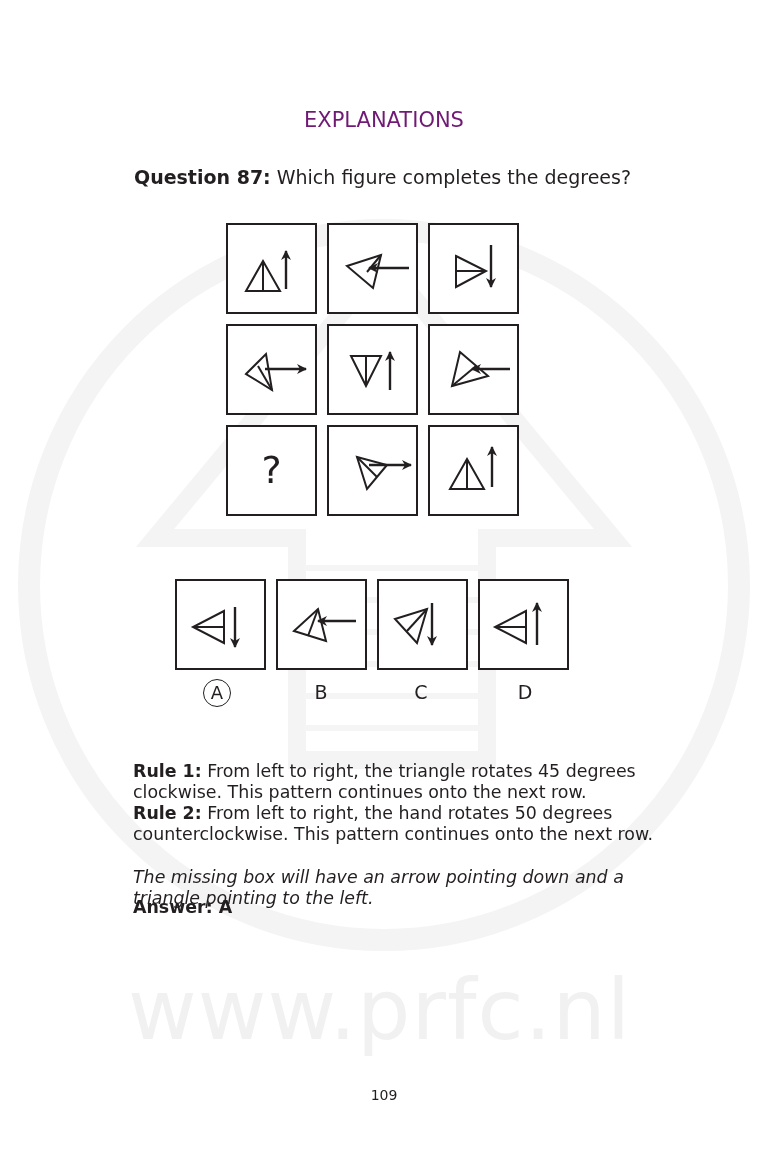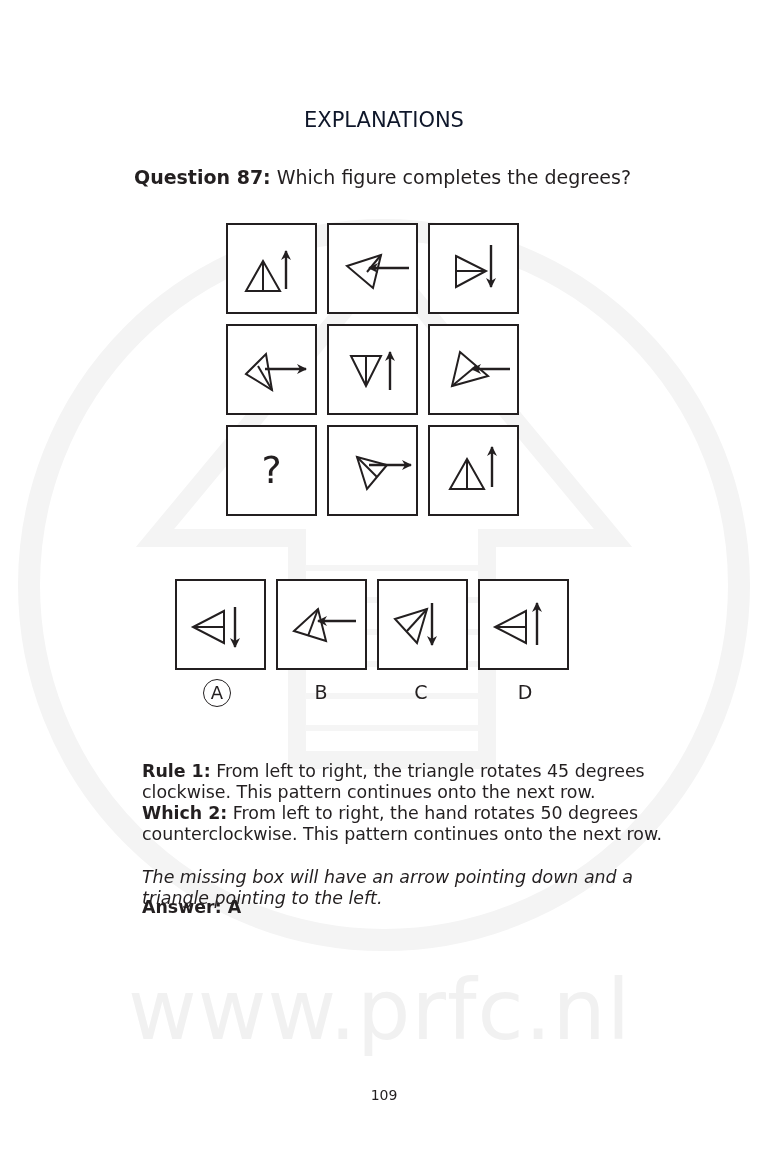--- a/index.html
+++ b/index.html
@@ -1,30 +1,30 @@
 <!DOCTYPE html>
 <html><head>
 <meta charset="utf-8">
 <style>
   html, body { margin:0; padding:0; }
   body { width:768px; height:1152px; background:#ffffff; position:relative; overflow:hidden;
          font-family:"DejaVu Sans", sans-serif; color:#231f20; }
   .watermark-svg { position:absolute; left:0; top:0; width:768px; height:1152px; }
   .wm-text { position:absolute; left:128px; top:968px; font-size:84px; color:#f1f1f1; letter-spacing:1px;
              font-family:"DejaVu Sans", sans-serif; line-height:1; }
-  .title { position:absolute; left:0; width:768px; top:108px; text-align:center; font-size:21px; color:#0f172a; }
+  .title { position:absolute; left:0; width:768px; top:108px; text-align:center; font-size:21px; color:#701a75; }
   .question { position:absolute; left:134px; top:166px; font-size:19px; }
   .question b { font-weight:bold; }
   .box { position:absolute; width:87px; height:87px; border:2px solid #231f20; background:#fff; box-sizing:content-box; }
   .box svg { width:87px; height:87px; display:block; }
   .qmark { position:absolute; left:0; top:0; width:87px; height:87px; line-height:87px; text-align:center; font-size:38px; }
   .opt-label { position:absolute; width:40px; text-align:center; font-size:19px; top:681px; }
   .circled { position:absolute; left:203px; top:679px; width:26px; height:26px; border:1.6px solid #231f20; border-radius:50%;
              text-align:center; line-height:26px; font-size:18px; box-sizing:content-box; }
-  .para { position:absolute; left:133px; font-size:17.4px; line-height:21px; width:580px;margin-left:9px; }
+  .para { position:absolute; left:133px; font-size:17.4px; line-height:21px; width:580px; }
   .para b { font-weight:bold; }
   .pagenum { position:absolute; left:0; width:768px; top:1087px; text-align:center; font-size:14px; }
 </style>
 </head>
 <body>
 
 <svg class="watermark-svg" viewBox="0 0 768 1152">
   <circle cx="384" cy="585" r="355" fill="none" stroke="#f4f4f4" stroke-width="22"></circle>
   <path d="M155 538 L384 262 L613 538 L487 538 L487 760 L297 760 L297 538 Z" fill="none" stroke="#f4f4f4" stroke-width="18"></path>
   <g stroke="#f5f5f5" stroke-width="6">
@@ -169,20 +169,20 @@
 
 <div class="circled">A</div>
 <div class="opt-label" style="left:301px;">B</div>
 <div class="opt-label" style="left:401px;">C</div>
 <div class="opt-label" style="left:505px;">D</div>
 
 <div class="para" style="top:761px;">
   <b>Rule 1:</b><span> From left to right, the triangle rotates 45 degrees clockwise. This pattern continues onto the next row.</span>
 </div>
 <div class="para" style="top:803px; width:560px;">
-  <b>Which 2:</b><span> From left to right, the hand rotates 50 degrees counterclockwise. This pattern continues onto the next row.</span>
+  <b>Rule 2:</b><span> From left to right, the hand rotates 50 degrees counterclockwise. This pattern continues onto the next row.</span>
 </div>
 <div class="para" style="top:867px; width:520px;font-style:italic;">The missing box will have an arrow pointing down and a triangle pointing to the left.</div>
 <div class="para" style="top:897px;">
   <b>Answer: A</b>
 </div>
 
 <div class="pagenum">109</div>
 
 </body></html>

